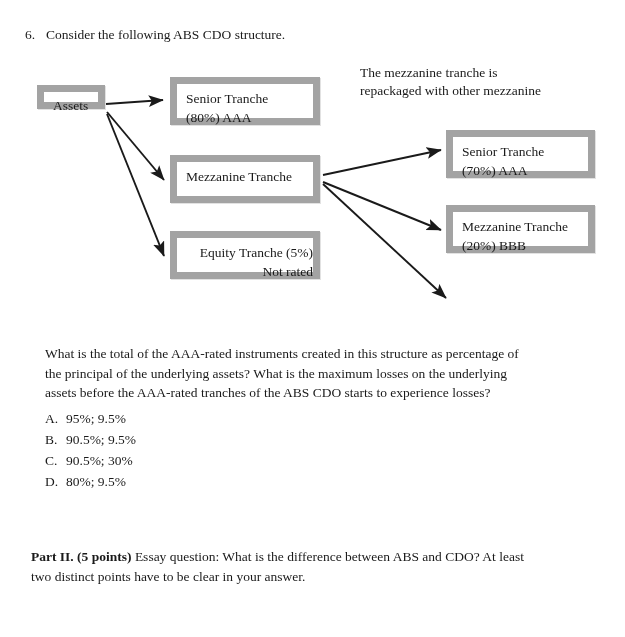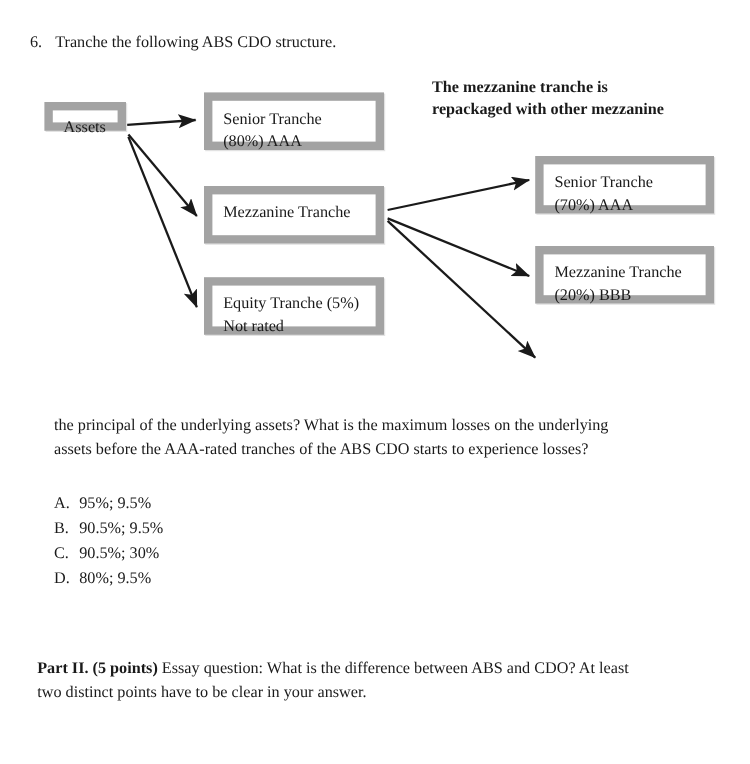--- a/index.html
+++ b/index.html
@@ -62,21 +62,21 @@
   .node .ln { display: block; white-space: nowrap; }
 
   .annot {
     position: absolute;
     left: 360px;
     top: 64px;
     font-size: 13.5px;
     line-height: 18px;
     white-space: nowrap;
   }
-  .annot .ln { display: block; font-weight: bold; }
+  .annot .ln { display: block; }
 
   
   .q-body {
     position: absolute;
     left: 45px;
     top: 344px;
     width: 545px;
     font-size: 13.5px;
     line-height: 19.5px;
   }
@@ -106,21 +106,21 @@
   }
   .part2 .ln { display: block; white-space: nowrap; }
   .part2 b { font-weight: bold; }
 </style>
 </head>
 <body>
 
 <div class="page">
 
   <div class="q-stem">
-    <span class="q-num">6.</span><span>Tranche the following ABS CDO structure.</span>
+    <span class="q-num">6.</span><span>Consider the following ABS CDO structure.</span>
   </div>
 
   <div class="diagram">
 
     <svg viewBox="0 0 625 340">
       <defs>
         <marker id="ah" markerWidth="9" markerHeight="9" refX="7.6" refY="3.1" orient="auto" markerUnits="strokeWidth">
           <path d="M0,0 L8,3.1 L0,6.2 L1.7,3.1 z" fill="#1a1a1a"></path>
         </marker>
       </defs>
@@ -149,39 +149,40 @@
 
     <div class="node" style="left:170px; top:77px; width:150px; height:48px;">
       <span class="ln">Senior Tranche</span>
       <span class="ln">(80%) AAA</span>
     </div>
 
     <div class="node" style="left:170px; top:155px; width:150px; height:48px;">
       <span class="ln">Mezzanine Tranche</span>
     </div>
 
-    <div class="node" style="left:170px; top:231px; width:150px; height:48px;">
+    <div class="node" style="left:170px; top:231px; width:150px; height:48px;text-align:right;">
       <span class="ln">Equity Tranche (5%)</span>
       <span class="ln">Not rated</span>
     </div>
 
     <div class="node" style="left:446px; top:130px; width:149px; height:48px;">
       <span class="ln">Senior Tranche</span>
       <span class="ln">(70%) AAA</span>
     </div>
 
     <div class="node" style="left:446px; top:205px; width:149px; height:48px;">
       <span class="ln">Mezzanine Tranche</span>
       <span class="ln">(20%) BBB</span>
     </div>
 
 
   </div>
 
   <div class="q-body">
+    <span class="ln">What is the total of the AAA-rated instruments created in this structure as percentage of</span>
     <span class="ln">the principal of the underlying assets? What is the maximum losses on the underlying</span>
     <span class="ln">assets before the AAA-rated tranches of the ABS CDO starts to experience losses?</span>
   </div>
 
   <div class="options">
     <span class="opt">
       <span class="opt-key">A.</span><span>95%; 9.5%</span>
     </span>
     <span class="opt">
       <span class="opt-key">B.</span><span>90.5%; 9.5%</span>

